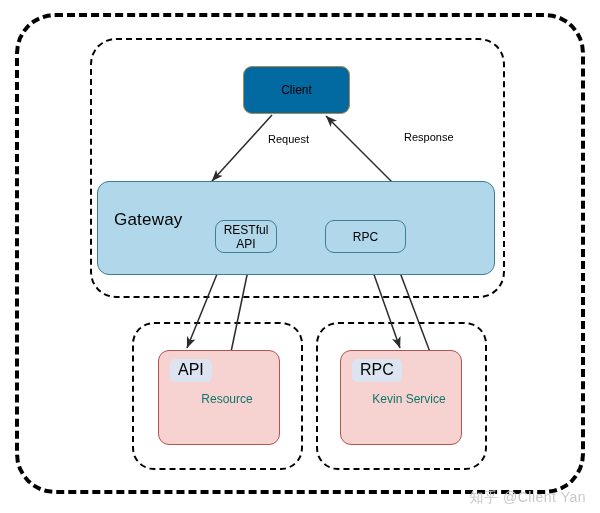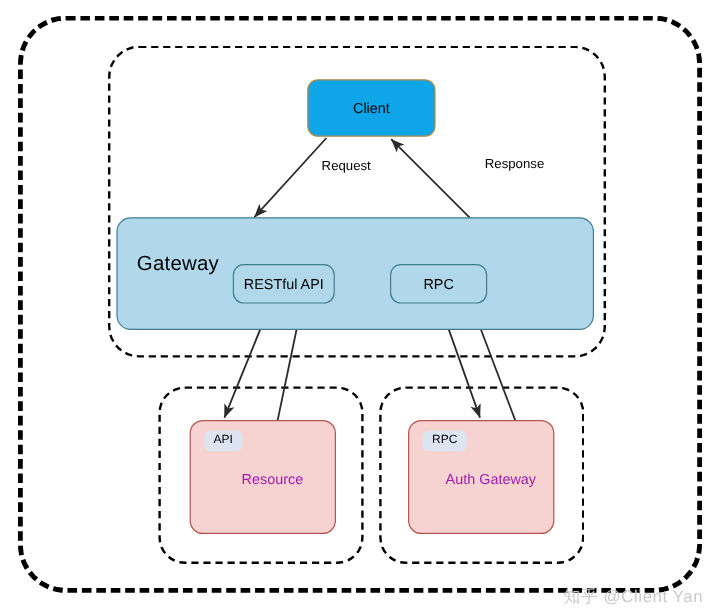--- a/index.html
+++ b/index.html
@@ -76,24 +76,23 @@
     justify-content: center;
     font-size: 12px;
     color: #000000;
     text-align: center;
   }
   .node-client {
     left: 243px;
     top: 66px;
     width: 107px;
     height: 48px;
-    background: #0ea5e9;
+    background: #0369a1;
     border: 1.6px solid #b08a49;
     border-radius: 9px;
-    margin-left: 13px;
   }
   .node-gateway {
     left: 97px;
     top: 181px;
     width: 398px;
     height: 94px;
     background: #b0d8ea;
     border: 1.6px solid #3f7d94;
     border-radius: 12px;
     display: block;
@@ -112,23 +111,23 @@
     border: 1.6px solid #3f7d94;
     border-radius: 9px;
     display: flex;
     align-items: center;
     justify-content: center;
     font-size: 12px;
     color: #000000;
     box-sizing: border-box;
   }
   .node-restful {
-    left: 96px;
+    left: 117px;
     top: 38px;
-    width: 85px;
+    width: 62px;
     height: 33px;
   }
   .node-rpc-gw {
     left: 227px;
     top: 38px;
     width: 81px;
     height: 33px;
   }
   .node-service {
     background: #f6d2d0;
@@ -148,32 +147,32 @@
     width: 122px;
     height: 95px;
   }
   .svc-chip {
     position: absolute;
     left: 11px;
     top: 8px;
     padding: 2px 8px 3px 8px;
     background: #dbe4f0;
     border-radius: 5px;
-    font-size: 10px;
+    font-size: 16px;
     color: #000000;
     line-height: 1.15;
   }
   .svc-name {
     position: absolute;
     left: 16px;
     right: 0;
     top: 41px;
     text-align: center;
     font-size: 12px;
-    color: #a21caf;
+    color: #0f766e;
   }
 
   
   .edge-label {
     position: absolute;
     font-size: 11px;
     color: #000000;
     white-space: nowrap;
     margin-left: 44px;
   }
@@ -240,18 +239,18 @@
   <div class="edge-label lbl-request">Request</div>
   <div class="edge-label lbl-response">Response</div>
 
   <div class="node node-service node-resource">
     <div class="svc-chip">API</div>
     <div class="svc-name">Resource</div>
   </div>
 
   <div class="node node-service node-auth">
     <div class="svc-chip">RPC</div>
-    <div class="svc-name">Auth Gateway</div>
+    <div class="svc-name">Kevin Service</div>
   </div>
 
   <div class="watermark">知乎 @Client Yan</div>
 
 </div>
 
 </body></html>

